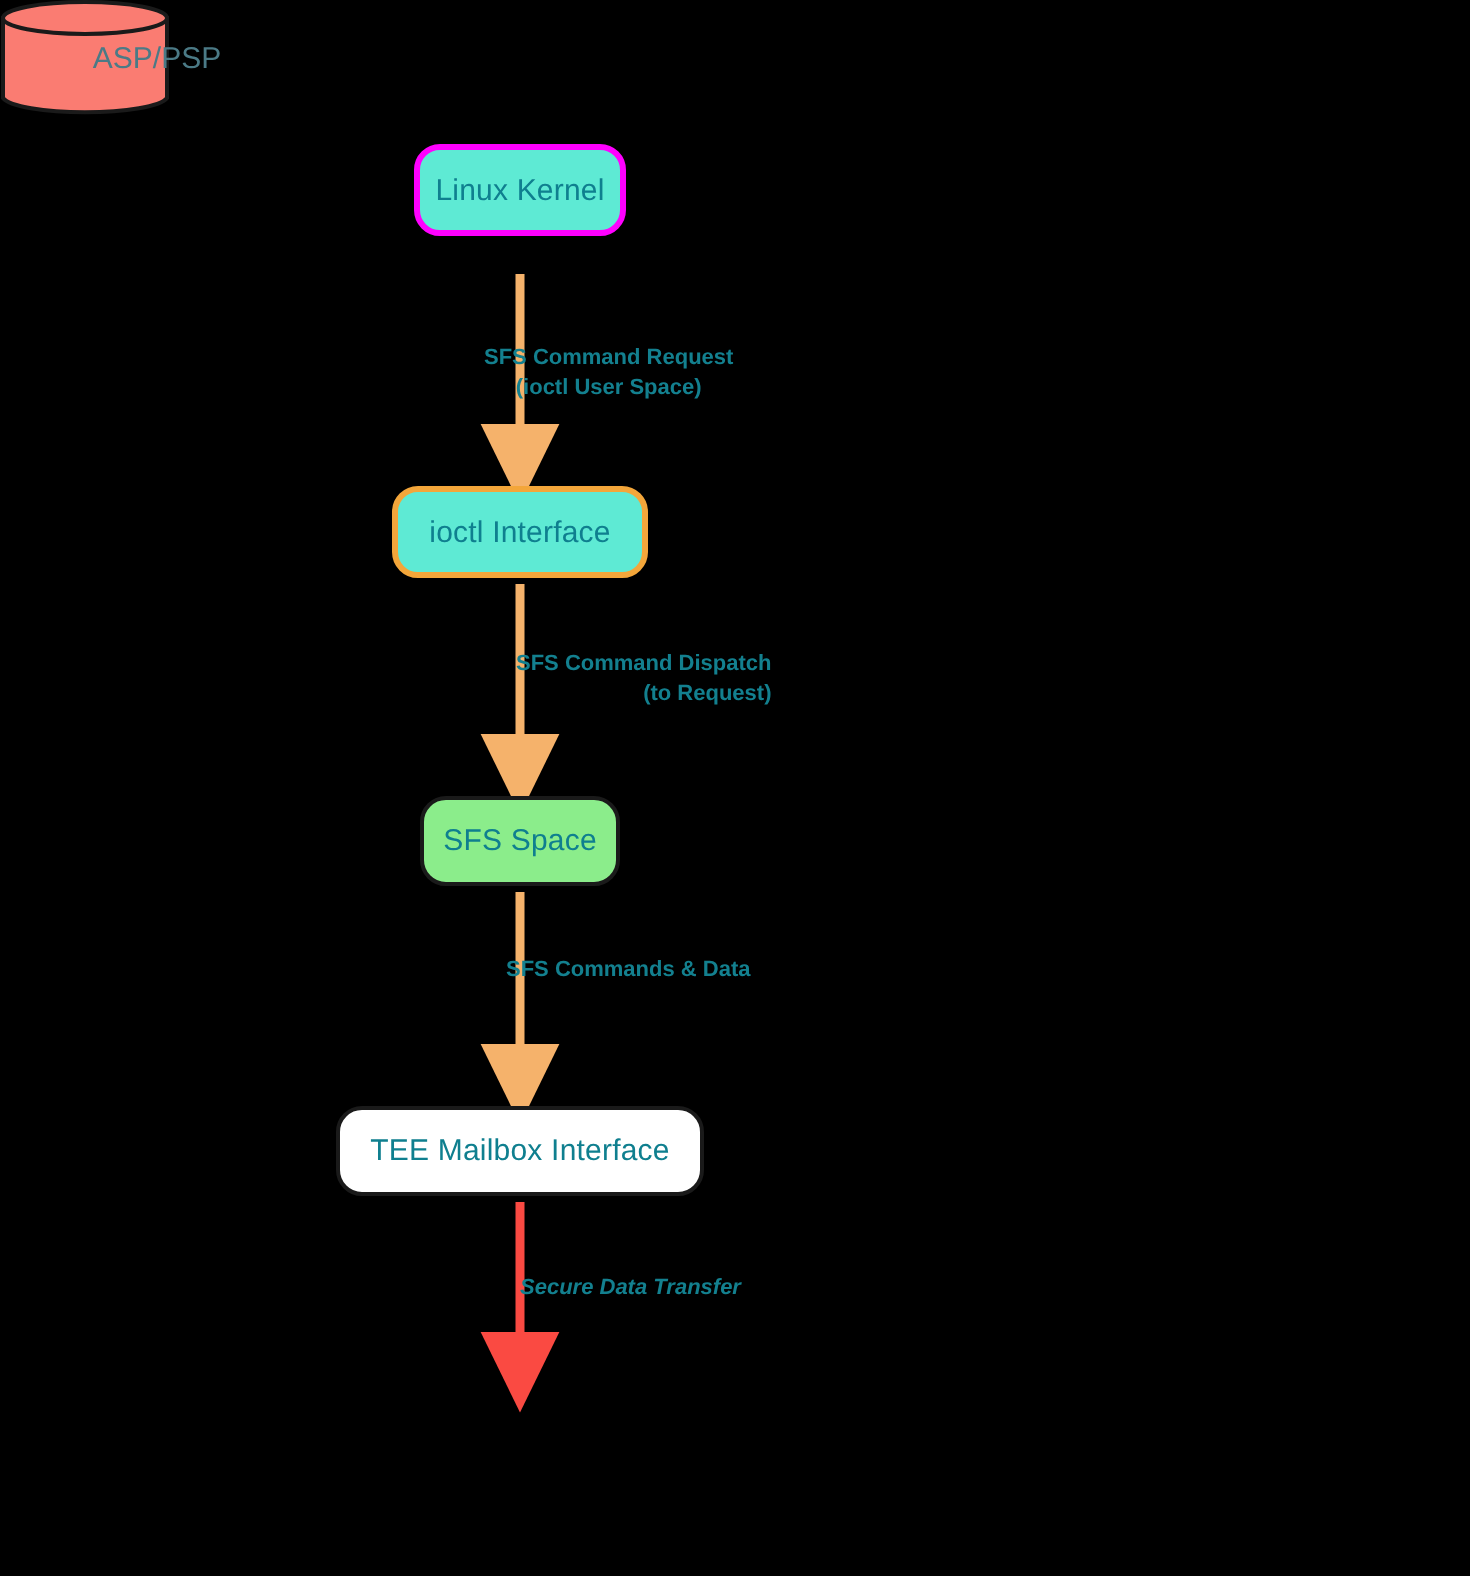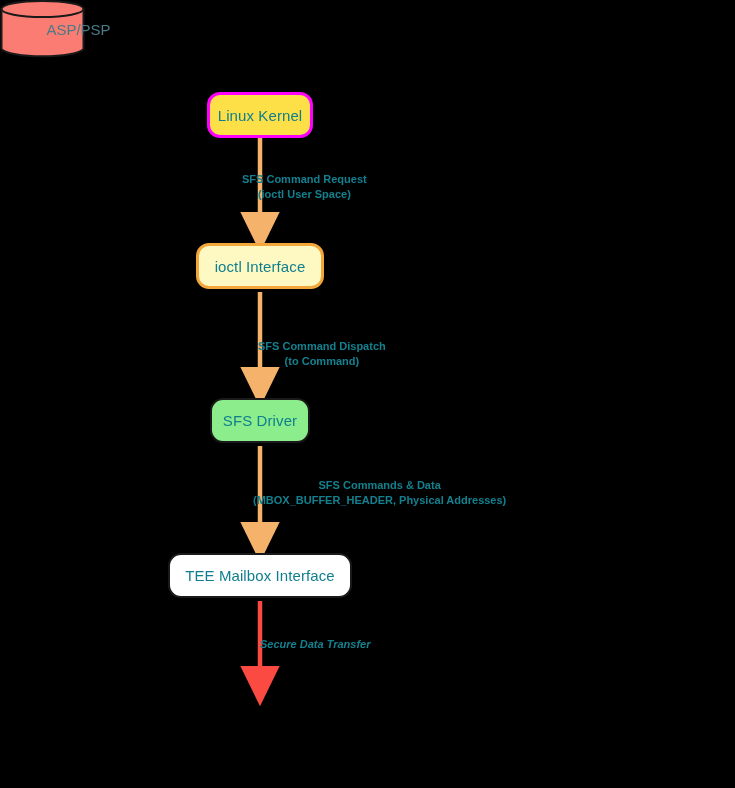--- a/index.html
+++ b/index.html
@@ -42,35 +42,35 @@
   }
 
   .node-label {
     display: block;
     line-height: 1;
   }
 
   
   #node-linux-kernel {
     left: 207px;
-    top: 92px;
+    top: 72px;
     width: 106px;
     height: 46px;
-    background: #fde047;
+    background: #5eead4;
     border: 3px solid #ff00ff;
     color: #0f7f8f;
   }
 
   
   #node-ioctl-interface {
     left: 196px;
     top: 243px;
     width: 128px;
     height: 46px;
-    background: #fef9c3;
+    background: #5eead4;
     border: 3px solid #f3a63a;
     color: #0f7f8f;
   }
 
   
   #node-sfs-driver {
     left: 210px;
     top: 398px;
     width: 100px;
     height: 45px;
@@ -136,21 +136,21 @@
     font-size: 11px;
     font-weight: bold;
     line-height: 1.35;
     text-align: center;
     white-space: nowrap;
     z-index: 4;
   }
   .edge-label span { display: block; }
 
   #edge-label-1 { left: 242px; top: 172px; }
-  #edge-label-2 { left: 258px; top: 339px; }
+  #edge-label-2 { left: 258px; top: 325px; text-align: right; }
   #edge-label-3 { left: 253px; top: 478px; }
   #edge-label-4 { left: 260px; top: 637px; font-style: italic; }
 </style>
 </head>
 <body>
 
 <div id="canvas">
 
   <svg class="edge-svg" viewBox="0 0 735 788" xmlns="http://www.w3.org/2000/svg">
     <defs>
@@ -173,21 +173,21 @@
 
   <div class="node node-rounded" id="node-linux-kernel">
     <span class="node-label">Linux Kernel</span>
   </div>
 
   <div class="node node-rounded" id="node-ioctl-interface">
     <span class="node-label">ioctl Interface</span>
   </div>
 
   <div class="node node-rounded" id="node-sfs-driver">
-    <span class="node-label">SFS Driver</span>
+    <span class="node-label">SFS Space</span>
   </div>
 
   <div class="node node-rounded" id="node-tee-mailbox-interface">
     <span class="node-label">TEE Mailbox Interface</span>
   </div>
 
   <div id="node-asp-psp">
     <svg class="cyl-svg" width="85" height="58" viewBox="0 0 85 58" xmlns="http://www.w3.org/2000/svg">
       <path d="M1.5,9 L1.5,49 A41.5,8.5 0 0 0 83.5,49 L83.5,9 Z" fill="#fa7c72" stroke="#1a1a1a" stroke-width="2"></path>
       <ellipse cx="42.5" cy="9" rx="41" ry="8" fill="#fa7c72" stroke="#1a1a1a" stroke-width="2"></ellipse>
@@ -195,25 +195,24 @@
     <div class="cyl-text">ASP/PSP</div>
   </div>
 
   <div class="edge-label" id="edge-label-1">
     <span>SFS Command Request</span>
     <span>(ioctl User Space)</span>
   </div>
 
   <div class="edge-label" id="edge-label-2">
     <span>SFS Command Dispatch</span>
-    <span>(to Command)</span>
+    <span>(to Request)</span>
   </div>
 
   <div class="edge-label" id="edge-label-3">
     <span>SFS Commands &amp; Data</span>
-    <span>(MBOX_BUFFER_HEADER, Physical Addresses)</span>
   </div>
 
   <div class="edge-label" id="edge-label-4">
     <span>Secure Data Transfer</span>
   </div>
 
 </div>
 
 </body></html>

